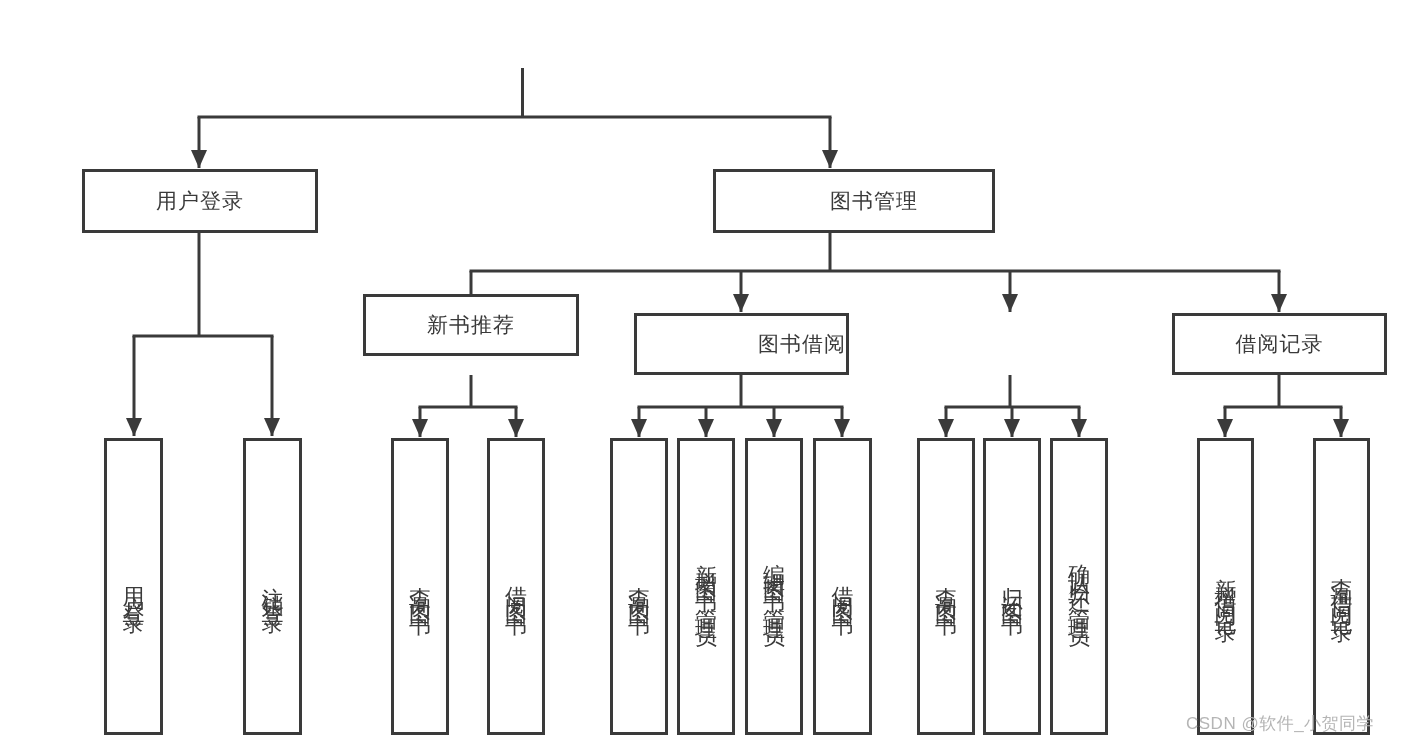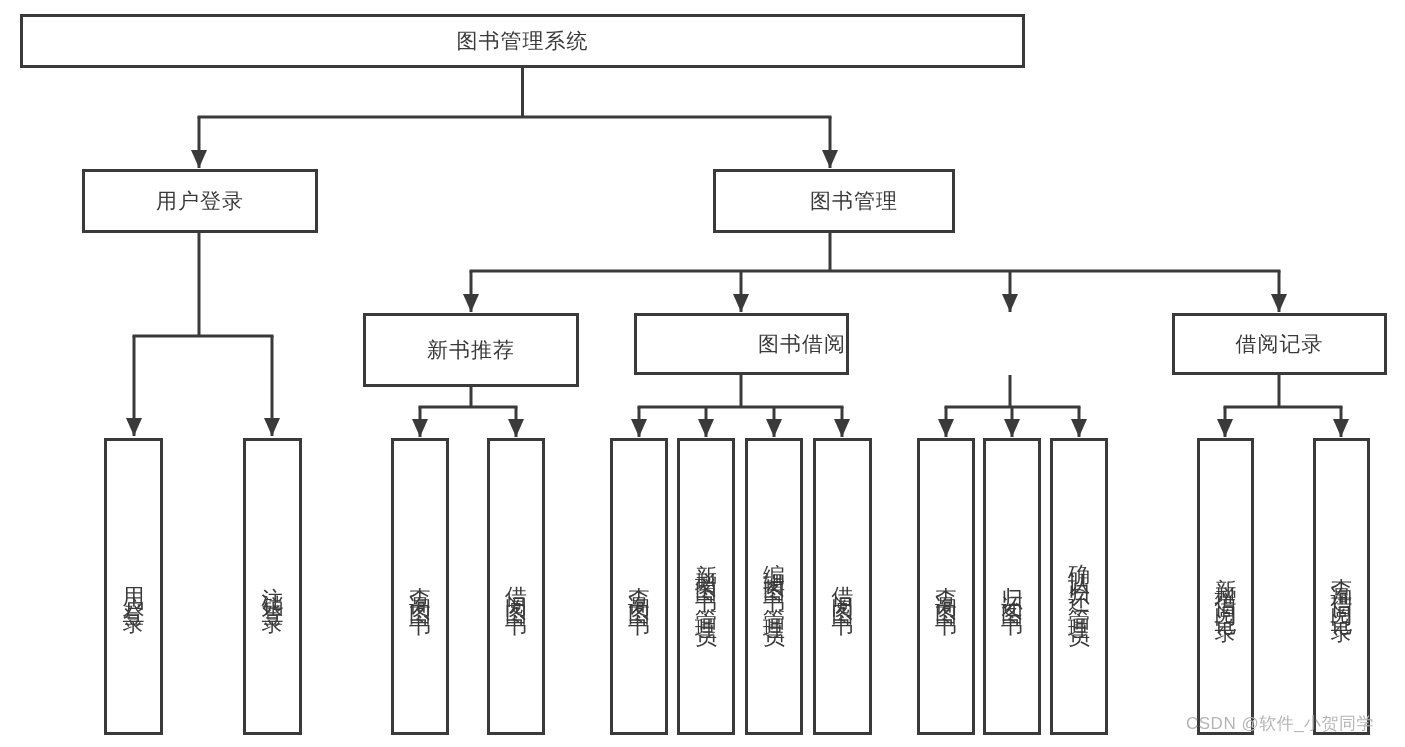--- a/index.html
+++ b/index.html
@@ -109,32 +109,29 @@
     <path class="c" d="M946,407 V437" marker-end="url(#arrow)"></path>
     <path class="c" d="M1012,407 V437" marker-end="url(#arrow)"></path>
     <path class="c" d="M1079,407 V437" marker-end="url(#arrow)"></path>
 
     <path class="c" d="M1279,375 V407"></path>
     <path class="c cap" d="M1225,407 H1341"></path>
     <path class="c" d="M1225,407 V437" marker-end="url(#arrow)"></path>
     <path class="c" d="M1341,407 V437" marker-end="url(#arrow)"></path>
   </svg>
 
-  <div class="node hbox" style="left:20px; top:14px; width:1005px; height:54px;">
-    <span>图书管理系统</span>
-  </div>
 
   <div class="node hbox" style="left:82px; top:169px; width:236px; height:64px;">
     <span>用户登录</span>
   </div>
-  <div class="node hbox" style="left:713px; top:169px; width:242px; height:64px;padding-left:40px;">
+  <div class="node hbox" style="left:713px; top:169px; width:282px; height:64px;padding-left:40px;">
     <span>图书管理</span>
   </div>
 
-  <div class="node hbox" style="left:363px; top:313px; width:216px; height:74px;">
+  <div class="node hbox" style="left:363px; top:294px; width:216px; height:62px;">
     <span>新书推荐</span>
   </div>
   <div class="node hbox" style="left:634px; top:313px; width:215px; height:62px;justify-content:flex-end;">
     <span>图书借阅</span>
   </div>
   <div class="node hbox" style="left:1172px; top:313px; width:215px; height:62px;">
     <span>借阅记录</span>
   </div>
 
   <div class="node vbox" style="left:104px; top:438px; width:59px; height:297px;">

